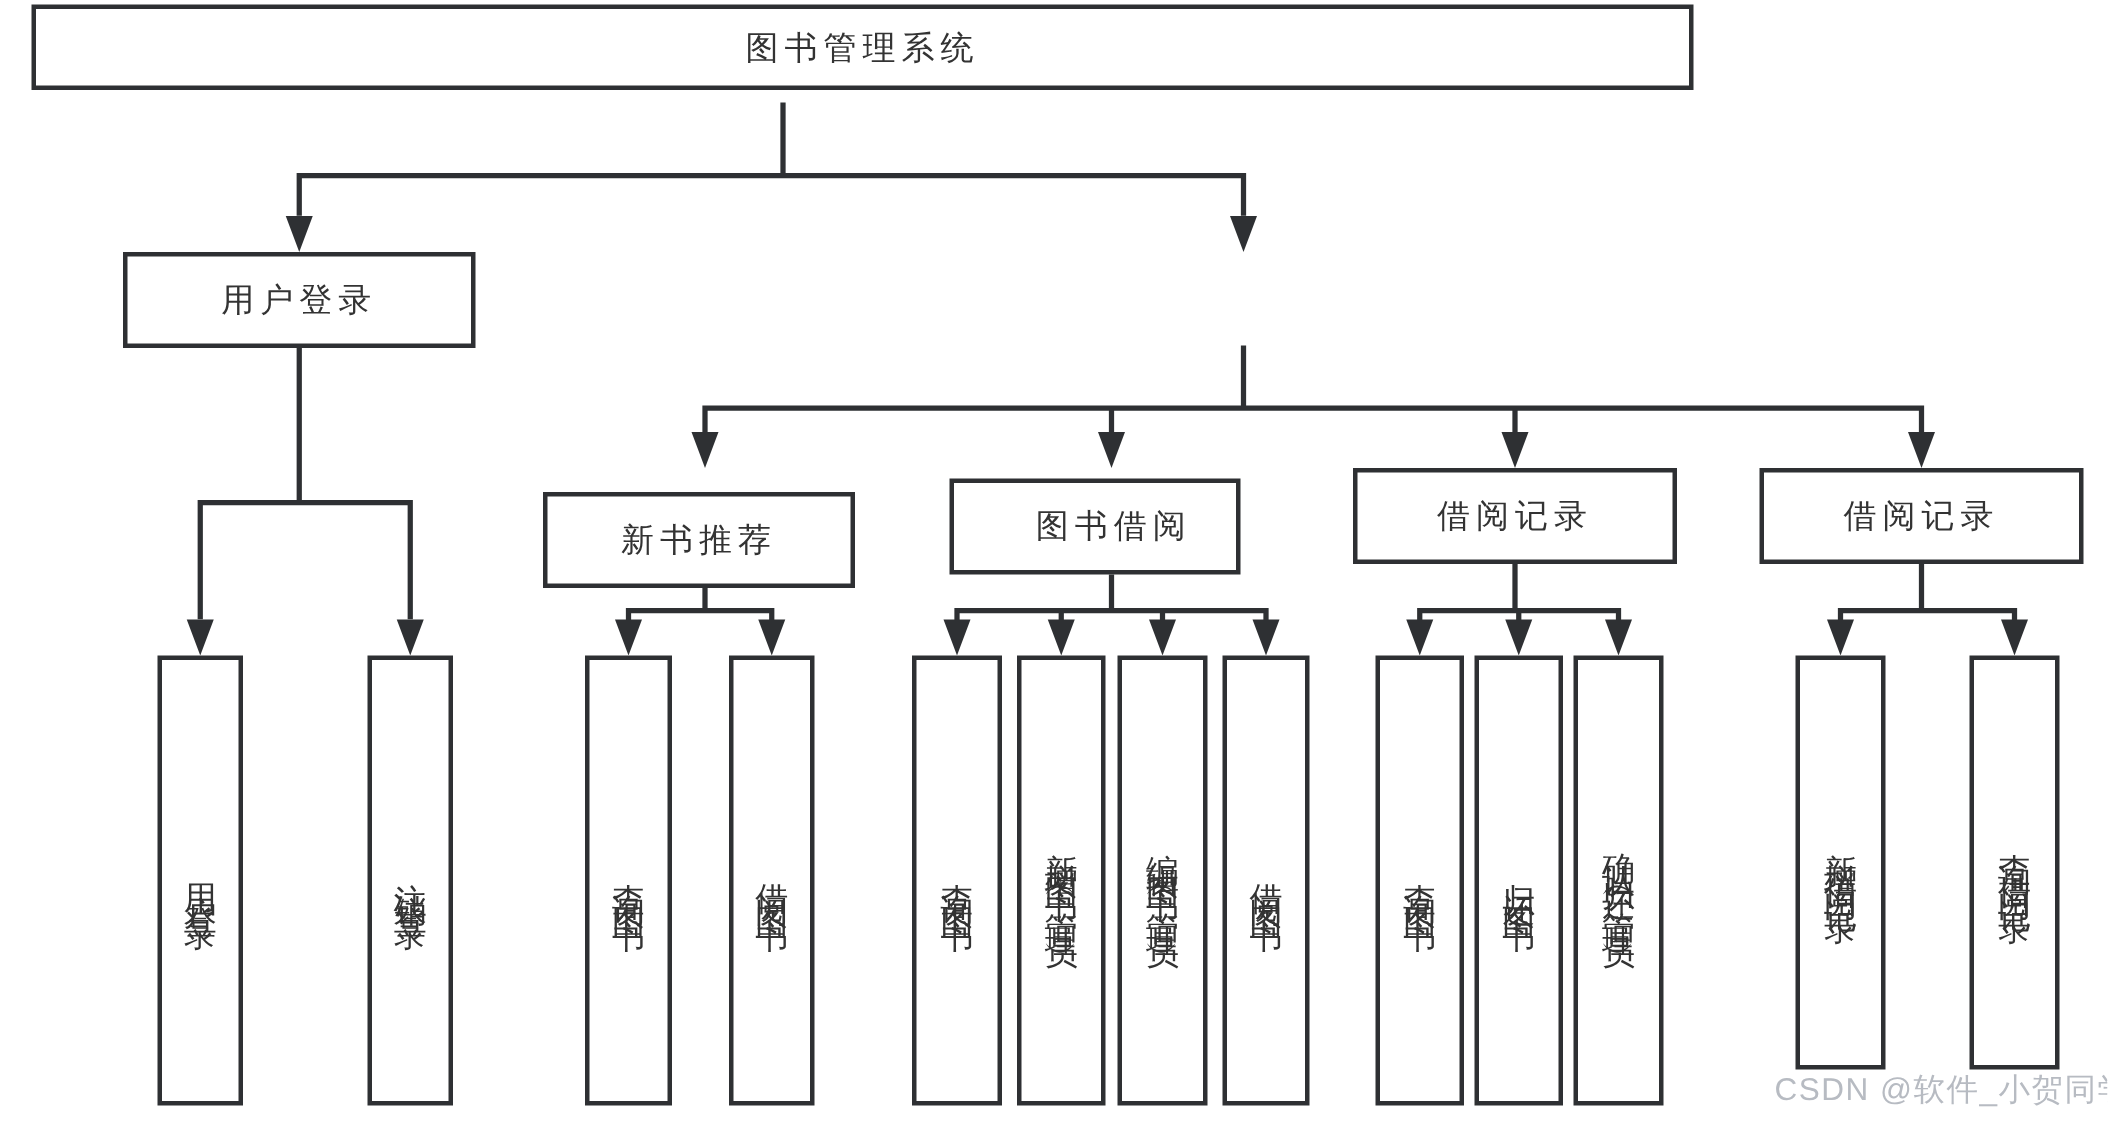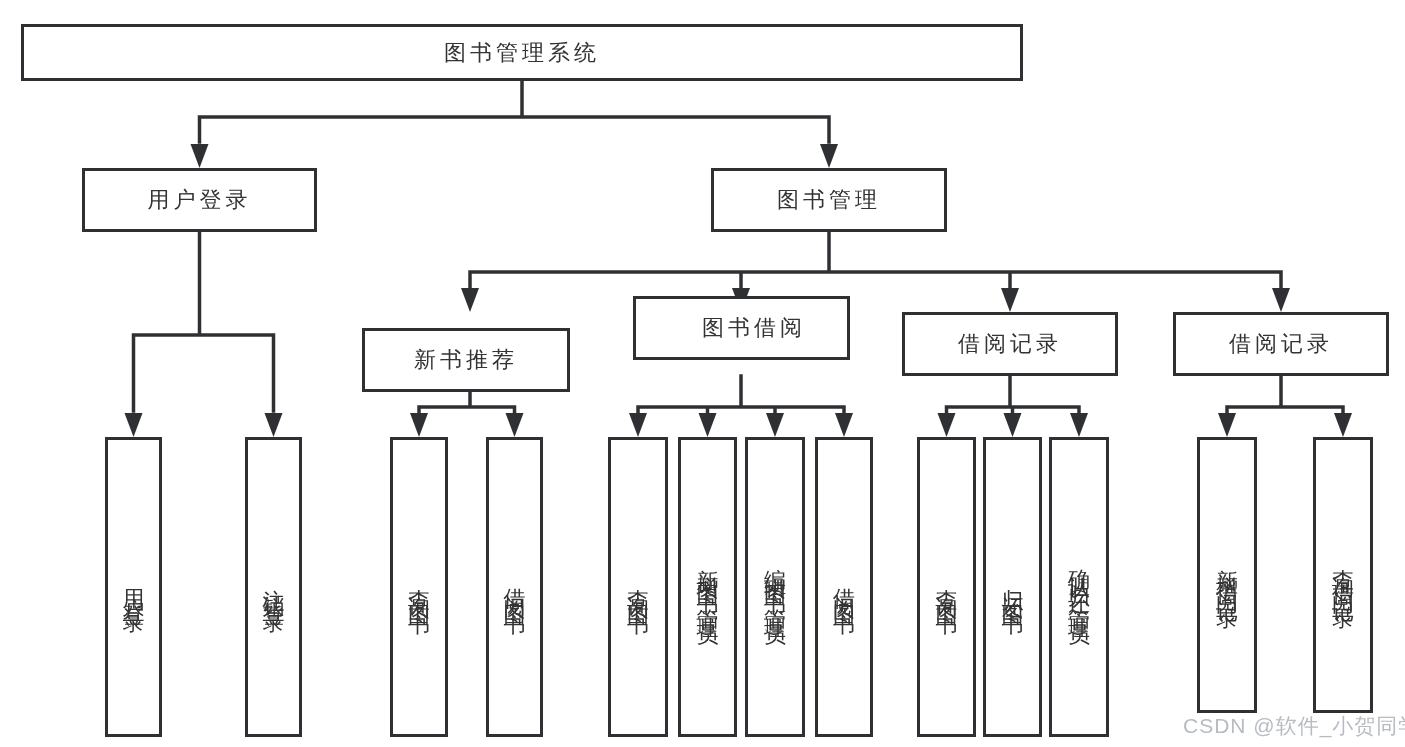--- a/index.html
+++ b/index.html
@@ -38,27 +38,27 @@
   .v-box .vt {
     writing-mode: vertical-rl;
     text-orientation: mixed;
     font-size: 22px;
     letter-spacing: 8px;
     line-height: 1;
     color: #333333;
     white-space: nowrap;
   }
   
-  .b-root          { left: 21px;   top: 24px;  width: 1002px; height: 57px; }
+  .b-root          { left: 21px;   top: 3px;  width: 1108px; height: 57px; }
   
   .b-user-login    { left: 82px;   top: 168px; width: 235px;  height: 64px; }
   .b-book-mgmt     { left: 711px;  top: 168px; width: 236px;  height: 64px; }
   
   .b-new-books     { left: 362px;  top: 328px; width: 208px;  height: 64px; }
-  .b-book-borrow   { left: 633px;  top: 296px; width: 217px;  height: 64px; padding-left: 25px; }
+  .b-book-borrow   { left: 633px;  top: 319px; width: 194px;  height: 64px; padding-left: 25px; }
   .b-current       { left: 902px;  top: 312px; width: 216px;  height: 64px; }
   .b-records       { left: 1173px; top: 312px; width: 216px;  height: 64px; }
   
   .v-box           { top: 437px; height: 300px; }
   .t-ul-login      { left: 105px;  width: 57px; }
   .t-ul-logout     { left: 245px;  width: 57px; }
   .t-nb-query      { left: 390px;  width: 58px; }
   .t-nb-borrow     { left: 486px;  width: 57px; }
   .t-bb-query      { left: 608px;  width: 60px; }
   .t-bb-add        { left: 678px;  width: 59px; }
@@ -128,21 +128,20 @@
       <polygon points="1070,413 1088,413 1079,437"></polygon>
 
       <polygon points="1218,413 1236,413 1227,437"></polygon>
       <polygon points="1334,413 1352,413 1343,437"></polygon>
     </g>
   </svg>
 
   <div class="box h-box b-root">图书管理系统</div>
 
   <div class="box h-box b-user-login">用户登录</div>
-  <div class="box h-box b-book-mgmt">图书管理</div>
 
   <div class="box h-box b-new-books">新书推荐</div>
   <div class="box h-box b-book-borrow">图书借阅</div>
   <div class="box h-box b-current">借阅记录</div>
   <div class="box h-box b-records">借阅记录</div>
 
   <div class="box v-box t-ul-login">
     <span class="vt">用户登录</span>
   </div>
   <div class="box v-box t-ul-logout">

